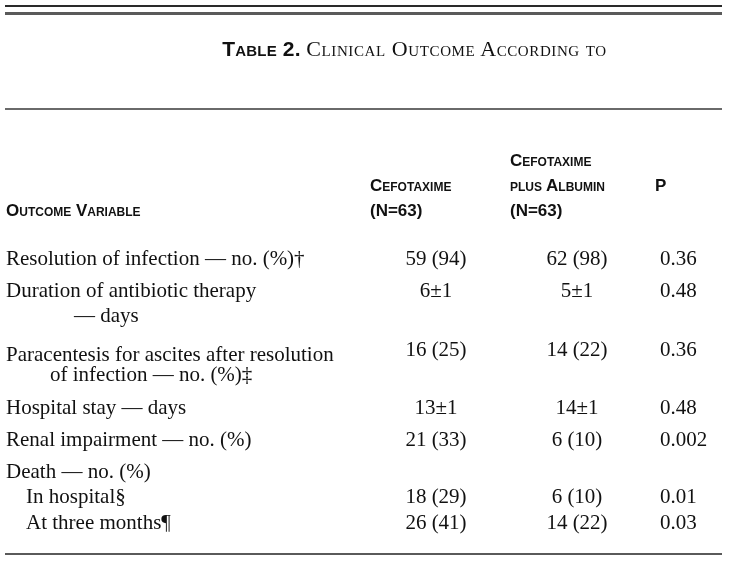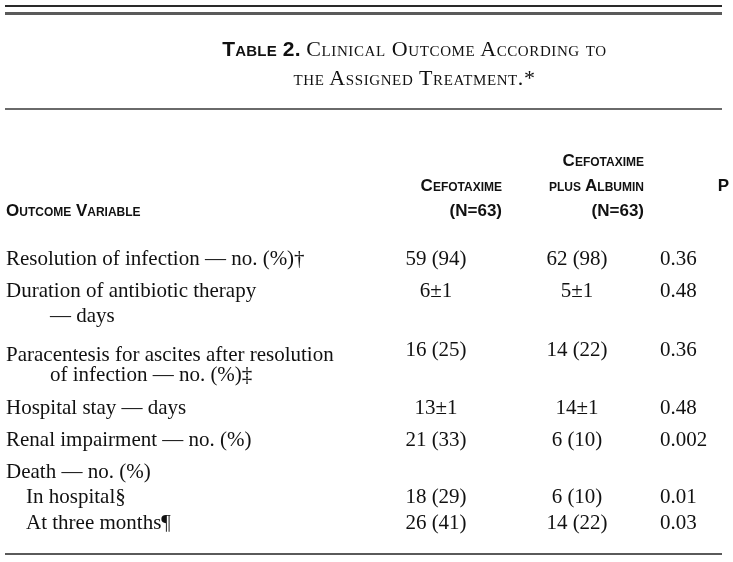--- a/index.html
+++ b/index.html
@@ -7,40 +7,39 @@
   .rule { position:absolute; left:5px; width:717px; }
   .r1 { top:5px; height:2px; background:#2a2a2a; }
   .r2 { top:12px; height:3px; background:#5a5a5a; }
   .r3 { top:108px; height:2px; background:#6a6a6a; }
   .r4 { top:553px; height:2px; background:#5a5a5a; }
   .title { position:absolute; left:0; width:733px; text-align:center;
            font-family:"Liberation Serif", serif; font-size:22px; line-height:29px; top:34px;margin-left:48px; }
   .title .label { font-family:"Liberation Sans", sans-serif; font-weight:bold; font-variant:small-caps; font-size:21px; letter-spacing:0.2px; }
   .title .txt { font-variant:small-caps; letter-spacing:0.6px; }
   .hdr { position:absolute; font-family:"Liberation Sans", sans-serif; font-weight:bold; font-variant:small-caps;
-         font-size:17px; line-height:25px; text-align:right; }
+         font-size:17px; line-height:25px; text-align:left; }
   .hdr.left { text-align:left; }
   .cell { position:absolute; font-family:"Liberation Serif", serif; font-size:21px; line-height:25px; white-space:nowrap; }
   .var { left:6px; }
   .ind { left:50px; }
   .sub { left:26px; }
   .c1 { left:370px; width:132px; text-align:center; }
   .c2 { left:510px; width:134px; text-align:center; }
   .c3 { left:660px; width:70px; text-align:left; }
 </style>
 </head>
 <body>
 
 <div class="rule r1"></div>
 <div class="rule r2"></div>
 
 <div class="title">
   <span class="label">Table 2.</span>
   <span class="txt">Clinical Outcome According to</span><br>
-  <span class="txt">the Assigned Treatment.*</span>
 </div>
 
 <div class="rule r3"></div>
 
 <div class="hdr left" style="left:6px; top:198px;">Outcome Variable</div>
 
 <div class="hdr" style="left:370px; width:132px; top:173px;">
   <div>Cefotaxime</div>
   <div>(N=63)</div>
 </div>
@@ -57,21 +56,21 @@
 
 <div>
   <div class="cell var" style="top:246px;">Resolution of infection — no. (%)†</div>
   <div class="cell c1" style="top:246px;">59 (94)</div>
   <div class="cell c2" style="top:246px;">62 (98)</div>
   <div class="cell c3" style="top:246px;">0.36</div>
 </div>
 
 <div>
   <div class="cell var" style="top:278px;">Duration of antibiotic therapy</div>
-  <div class="cell ind" style="top:303px;">— days</div>
+  <div class="cell ind" style="top:303px;margin-left:24px;">— days</div>
   <div class="cell c1" style="top:278px;">6±1</div>
   <div class="cell c2" style="top:278px;">5±1</div>
   <div class="cell c3" style="top:278px;">0.48</div>
 </div>
 
 <div>
   <div class="cell var" style="top:342px;">Paracentesis for ascites after resolution</div>
   <div class="cell ind" style="top:362px;">of infection — no. (%)‡</div>
   <div class="cell c1" style="top:337px;">16 (25)</div>
   <div class="cell c2" style="top:337px;">14 (22)</div>

